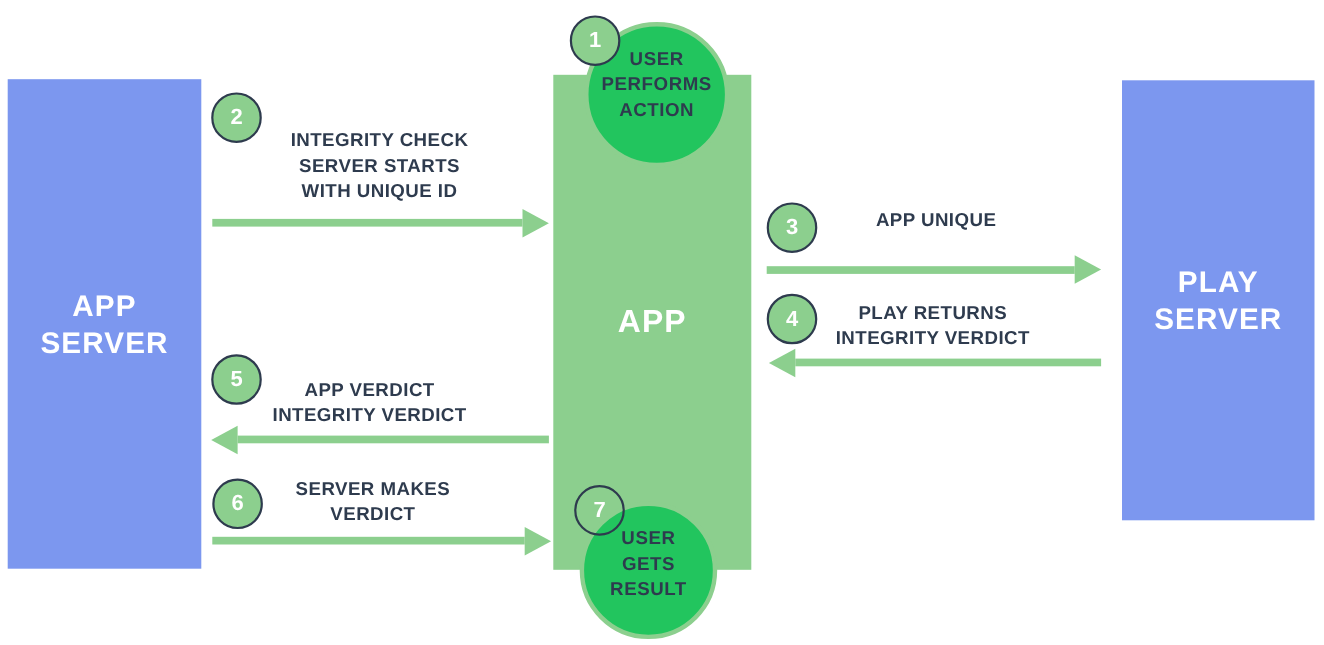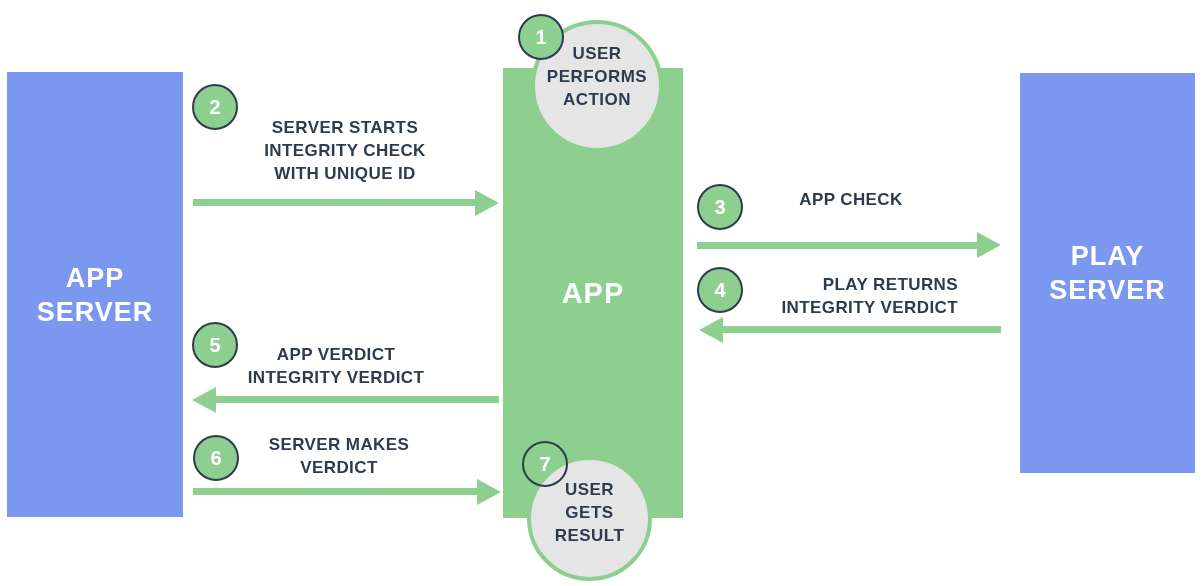--- a/index.html
+++ b/index.html
@@ -12,21 +12,21 @@
     position:absolute;display:flex;flex-direction:column;align-items:center;justify-content:center;
     color:#ffffff;font-weight:bold;text-align:center;letter-spacing:1px;
   }
   .node .nline{line-height:34px;font-size:27px;}
   #app-server-node{left:7px;top:72px;width:176px;height:445px;background:#7C97EF;}
   #play-server-node{left:1020px;top:73px;width:175px;height:400px;background:#7C97EF;}
   #app-node{left:503px;top:68px;width:180px;height:450px;background:#8CCF8E;z-index:1;}
   #app-node .nline{font-size:29px;}
   
   .bubble{
-    position:absolute;background:#e5e5e5;border:4px solid #8CCF8E;border-radius:50%;
+    position:absolute;background:#22c55e;border:4px solid #8CCF8E;border-radius:50%;
     display:flex;flex-direction:column;align-items:center;justify-content:center;
     color:#2E3B4E;font-weight:bold;text-align:center;z-index:2;
     font-size:17px;line-height:23px;letter-spacing:0.5px;
   }
   #bubble-top{left:531px;top:20px;width:124px;height:124px;}
   #bubble-top .btxt{transform:translateY(-10px);}
   #bubble-bottom{left:527px;top:456px;width:117px;height:117px;}
   #bubble-bottom .btxt{transform:translateY(-6px);}
   
   .badge{
@@ -42,21 +42,21 @@
   #badge-5{left:192px;top:322px;}
   #badge-6{left:193px;top:435px;}
   #badge-7{left:522px;top:441px;}
   
   .steptext{
     position:absolute;width:220px;color:#2E3B4E;font-weight:bold;text-align:center;
     font-size:17px;line-height:23px;letter-spacing:0.4px;
   }
   #steptext-2{left:235px;top:116px;}
   #steptext-3{left:741px;top:188px;}
-  #steptext-4{left:738px;top:273px;text-align:right;}
+  #steptext-4{left:738px;top:273px;}
   #steptext-5{left:226px;top:343px;}
   #steptext-6{left:229px;top:433px;}
   
   .aline{position:absolute;height:7px;background:#8CCF8E;}
   .ahead{position:absolute;width:0;height:0;border-top:13px solid transparent;border-bottom:13px solid transparent;}
   .ahead.right{border-left:24px solid #8CCF8E;}
   .ahead.left{border-right:24px solid #8CCF8E;}
   #a2-line{left:193px;top:199px;width:282px;}   #a2-head{left:475px;top:190px;}
   #a3-line{left:697px;top:242px;width:280px;}   #a3-head{left:977px;top:232px;}
   #a4-line{left:723px;top:326px;width:278px;}   #a4-head{left:699px;top:317px;}
@@ -107,27 +107,27 @@
 
   <div class="bubble" id="bubble-bottom">
     <div class="btxt">
       <div>USER</div>
       <div>GETS</div>
       <div>RESULT</div>
     </div>
   </div>
 
   <div class="steptext" id="steptext-2">
+    <div>INTEGRITY CHECK</div>
     <div>SERVER STARTS</div>
-    <div>INTEGRITY CHECK</div>
     <div>WITH UNIQUE ID</div>
   </div>
 
   <div class="steptext" id="steptext-3">
-    <div>APP CHECK</div>
+    <div>APP UNIQUE</div>
   </div>
 
   <div class="steptext" id="steptext-4">
     <div>PLAY RETURNS</div>
     <div>INTEGRITY VERDICT</div>
   </div>
 
   <div class="steptext" id="steptext-5">
     <div>APP VERDICT</div>
     <div>INTEGRITY VERDICT</div>

